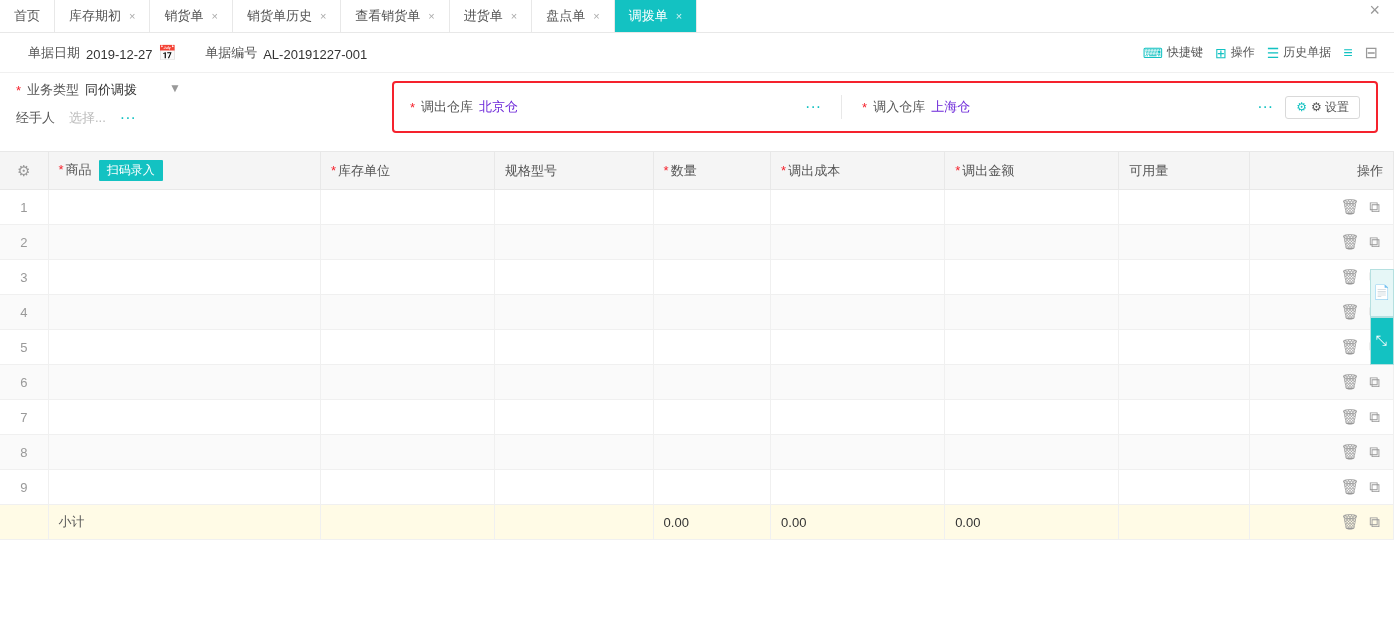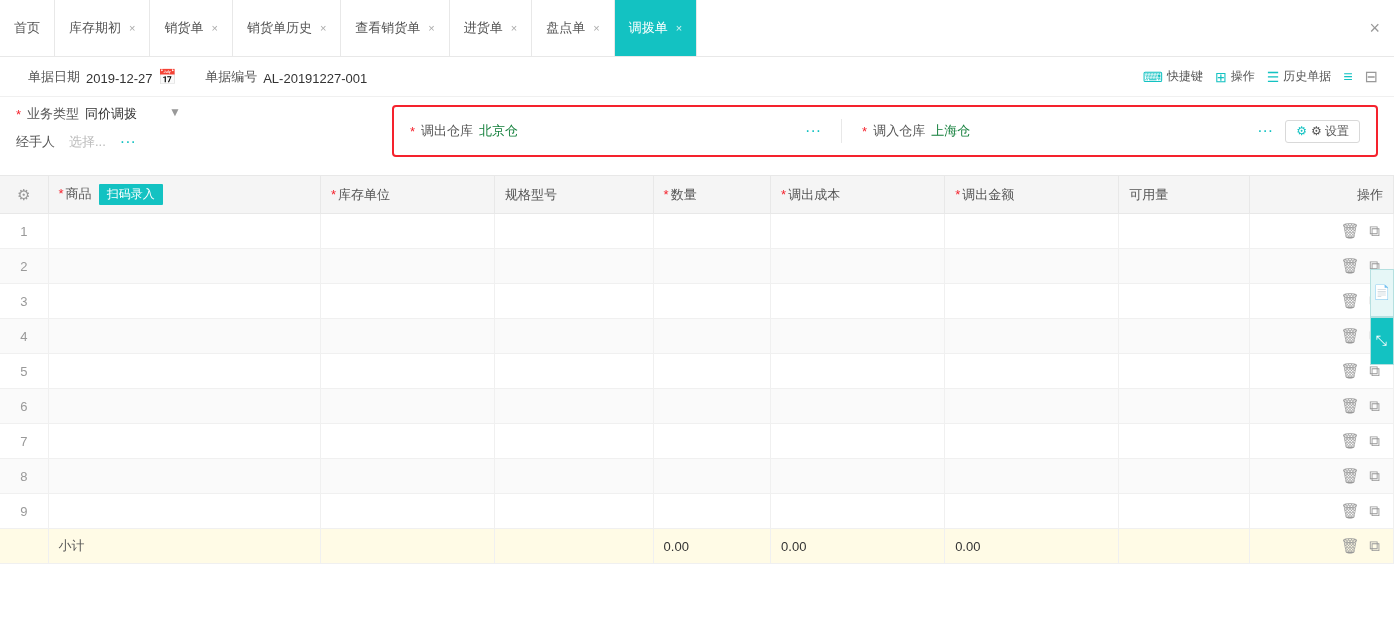--- a/index.html
+++ b/index.html
@@ -1,24 +1,24 @@
 <!DOCTYPE html>
 <html><head>
   <meta charset="utf-8">
   <style>
     * { box-sizing: border-box; margin: 0; padding: 0; }
     body { font-family: "Microsoft YaHei", "PingFang SC", sans-serif; font-size: 13px; background: #fff; color: #333; overflow: hidden; }
 
     
     .tabs-bar {
       display: flex;
-      align-items: center;
+      align-items: flex-start;
       border-bottom: 1px solid #e8e8e8;
       background: #fff;
-      height: 57px;
+      height: 33px;
       padding-left: 0;
     }
     .tab-item {
       display: flex;
       align-items: center;
       padding: 0 14px;
       height: 100%;
       font-size: 13px;
       cursor: pointer;
       border-right: 1px solid #e8e8e8;
@@ -109,21 +109,21 @@
       align-items: center;
       gap: 0;
     }
     .section-field {
       display: flex;
       align-items: center;
       gap: 6px;
       flex: 1;
     }
     .required-star { color: #f5222d; font-size: 13px; }
-    .field-input-value { color: #15803d; font-size: 13px; font-family: Liberation Mono, monospace; }
+    .field-input-value { color: #6d28d9; font-size: 13px; font-family: Liberation Mono, monospace; }
     .more-btn { color: #13c2c2; cursor: pointer; font-size: 16px; margin-left: 8px; }
     .section-divider { width: 1px; background: #e8e8e8; height: 24px; margin: 0 20px; }
     .biz-field {
       display: flex;
       align-items: center;
       gap: 6px;
     }
     .biz-select {
       display: flex;
       align-items: flex-start;

